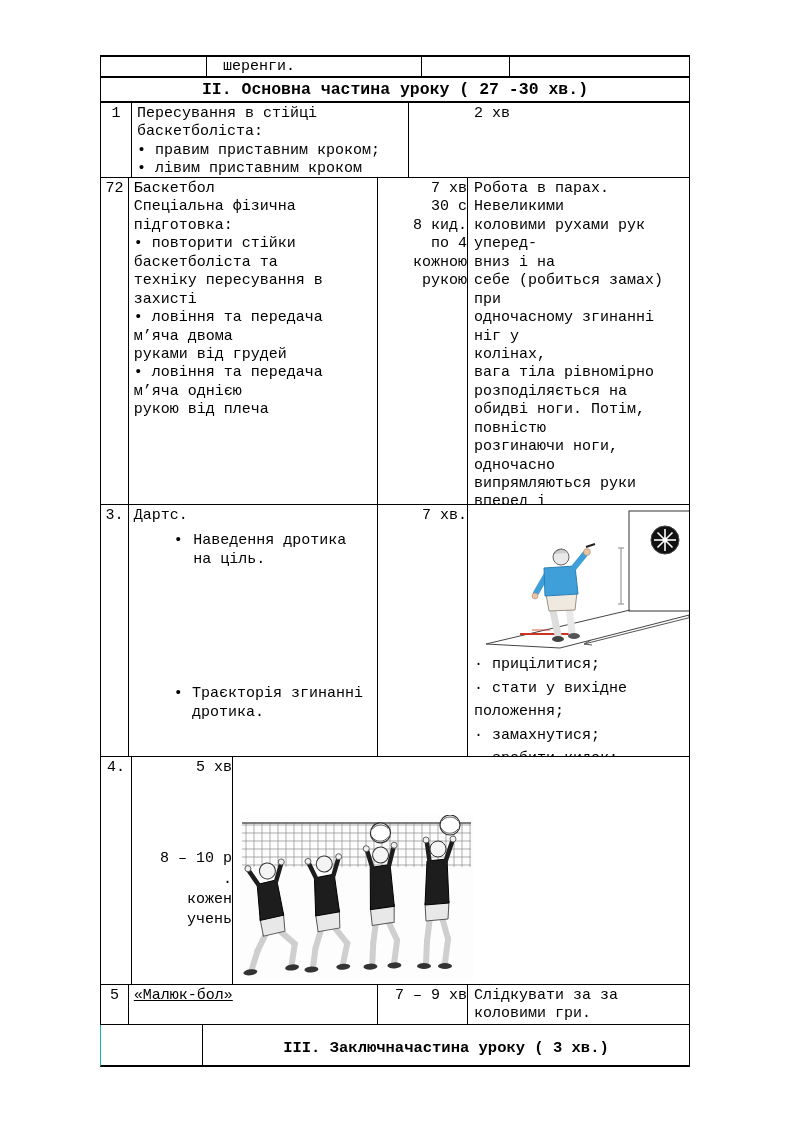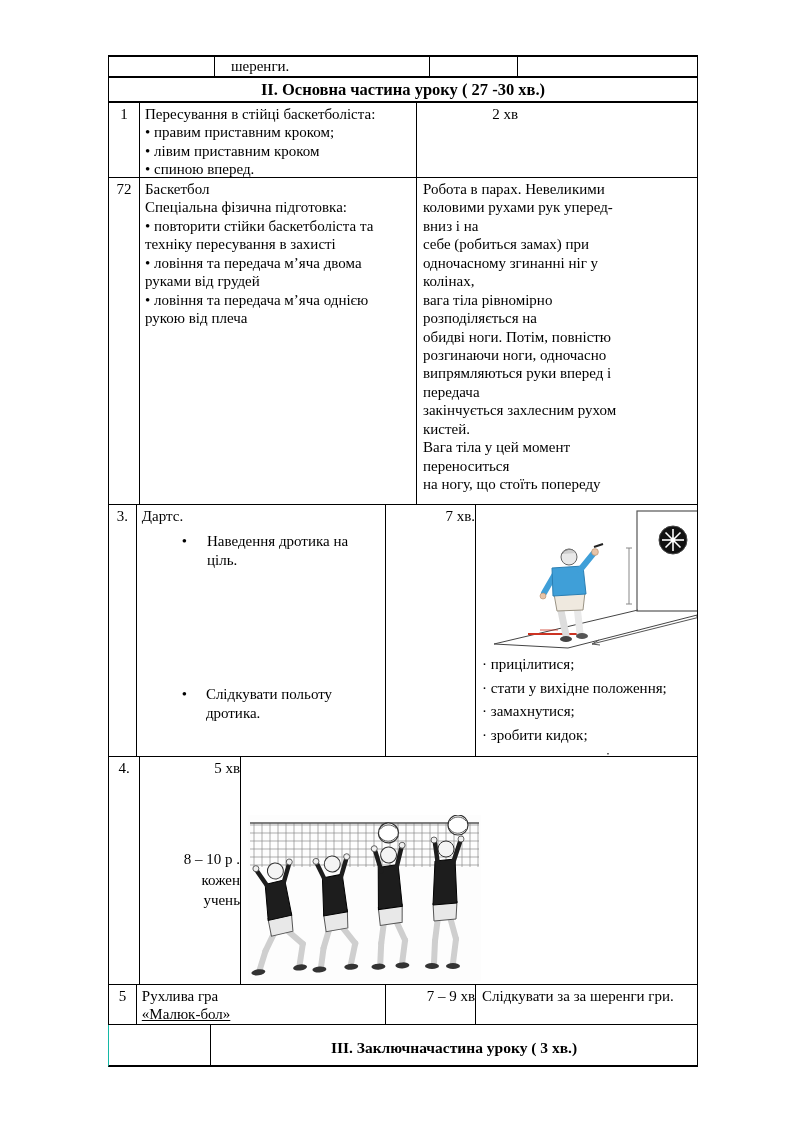--- a/index.html
+++ b/index.html
@@ -4,21 +4,21 @@
 <style>
   * { margin:0; padding:0; box-sizing:border-box; }
   html,body { background:#ffffff; }
   body {
     width:794px; height:1123px;
     font-family:"Liberation Serif", serif;
     color:#000;
     position:relative;
     overflow:hidden;
   }
-  .doc { position:absolute; left:108px; top:55px; width:590px; }
+  .doc { position:absolute; left:100px; top:55px; width:590px;font-family:Liberation Mono, monospace; }
 
   
   .trow { display:flex; border-left:1px solid #000; border-right:1px solid #000; }
   .cell { border-right:1px solid #000; overflow:hidden; }
   .cell:last-child { border-right:none; }
 
   
   .top-row { border-top:2px solid #000; border-bottom:2px solid #000; height:23px; }
   .top-row .c1 { width:106px; }
   .top-row .c2 { width:215px; padding:1px 4px 0 16px; font-size:15px; }
@@ -92,20 +92,26 @@
   <div class="trow main-row r72">
     <div class="cell col-num">72</div>
     <div class="cell col-body ml">Баскетбол
  Спеціальна фізична підготовка:
 • повторити стійки баскетболіста та
 техніку пересування в захисті
 • ловіння та передача м’яча двома
 руками від грудей
 • ловіння та передача м’яча однією
 рукою від плеча</div>
+    <div class="cell col-time ml">7 хв
+30 с
+8 кид.
+по 4
+кожною
+рукою</div>
     <div class="cell col-notes ml">Робота в парах. Невеликими
 коловими рухами рук уперед-
 вниз і на
 себе (робиться замах) при
 одночасному згинанні ніг у
 колінах,
 вага тіла рівномірно
 розподіляється на
 обидві ноги. Потім, повністю
 розгинаючи ноги, одночасно
@@ -121,21 +127,21 @@
   <div class="trow main-row r3">
     <div class="cell col-num">3.</div>
     <div class="cell col-body">
       <div>Дартс.</div>
       <div class="dart-item dart-item-1">
         <span class="blt">•</span>
         <span>Наведення дротика на ціль.</span>
       </div>
       <div class="dart-item dart-item-2">
         <span class="blt">•</span>
-        <span>Слідкувати польоту дротика.</span>
+        <span>Траєкторія згинанні дротика.</span>
       </div>
     </div>
     <div class="cell col-time">7 хв.</div>
     <div class="cell col-notes">
 
       <svg class="dart-fig" width="236" height="141" viewBox="0 0 236 141" xmlns="http://www.w3.org/2000/svg">
 
         <rect x="157" y="3" width="72" height="100" fill="#ffffff" stroke="#555" stroke-width="1.2"></rect>
 
         <circle cx="193" cy="32" r="14" fill="#111" stroke="#444"></circle>
@@ -313,25 +319,24 @@
           <circle cx="14" cy="-72" r="10" fill="#fff" stroke="#333" stroke-width="1.2"></circle>
           <path d="M 6,-76 a10,10 0 0 1 16,0 M 5,-69 a10,10 0 0 0 17,1" fill="none" stroke="#333" stroke-width="0.8"></path>
         </g>
       </svg>
     </div>
   </div>
 
   <div class="trow main-row r5">
     <div class="cell col-num">5</div>
     <div class="cell col-body">
-      <div>Рухлива гра</div>
       <div class="u">«Малюк-бол»</div>
     </div>
     <div class="cell col-time">7 – 9 хв</div>
-    <div class="cell col-notes">Слідкувати за за шеренги гри.</div>
+    <div class="cell col-notes">Слідкувати за за коловими гри.</div>
   </div>
 
   <div class="bottom-row">
     <div class="c1"></div>
     <div class="c2">ІІІ. Заключначастина уроку   ( 3 хв.)</div>
   </div>
 
 </div>
 
 </body></html>

